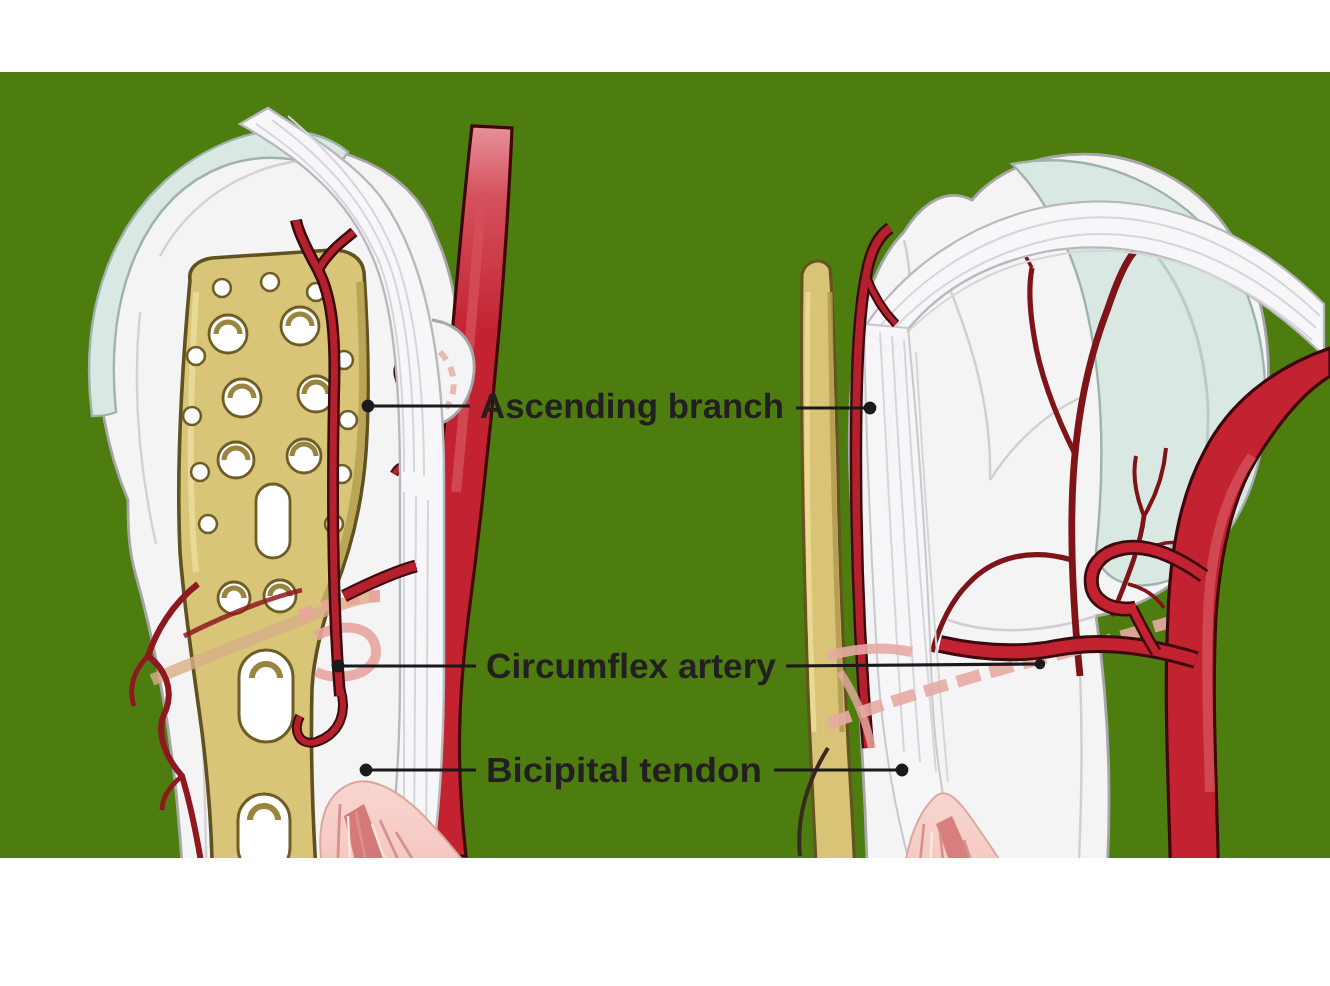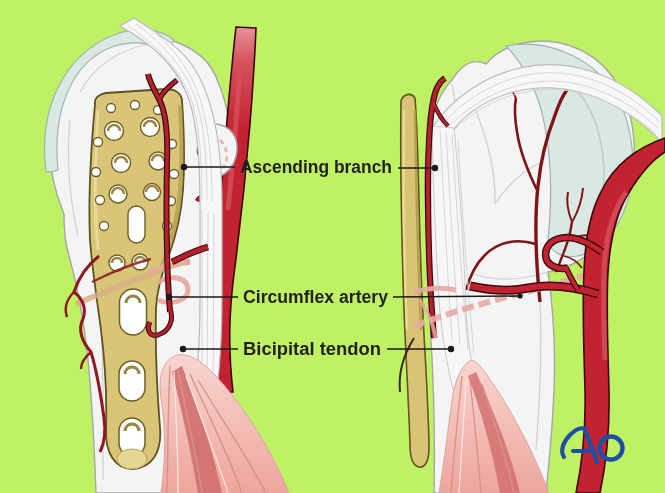--- a/index.html
+++ b/index.html
@@ -1,17 +1,17 @@
 <!DOCTYPE html>
 <html><head>
 <meta charset="utf-8">
 <style>
   html,body{margin:0;padding:0;background:#ffffff;}
-  #stage{position:relative;width:665px;height:493px;background:#bef264;overflow:hidden;
-         font-family:"Liberation Sans",sans-serif;}
+  #stage{position:relative;width:665px;height:393px;background:#4d7c0f;overflow:hidden;
+         font-family:"Liberation Sans",sans-serif;margin-top:36px;}
   svg{display:block;}
   text.anno{font-family:"Liberation Sans",sans-serif;font-size:17.5px;font-weight:600;fill:#231f20;}
 </style>
 </head>
 <body>
 
 <div id="stage">
 <svg width="665" height="493" viewBox="0 0 665 493">
   <defs>
     <linearGradient id="muscleGrad" x1="0" y1="0" x2="0" y2="1">

